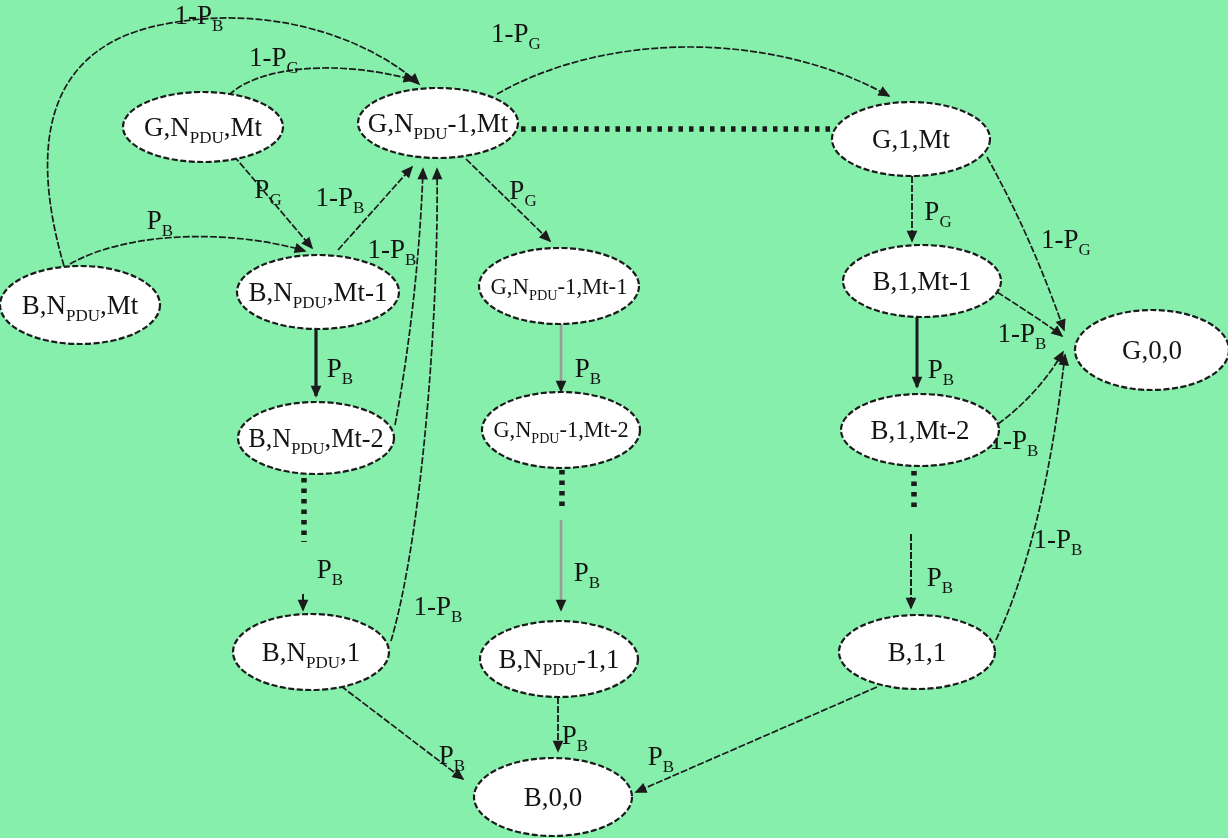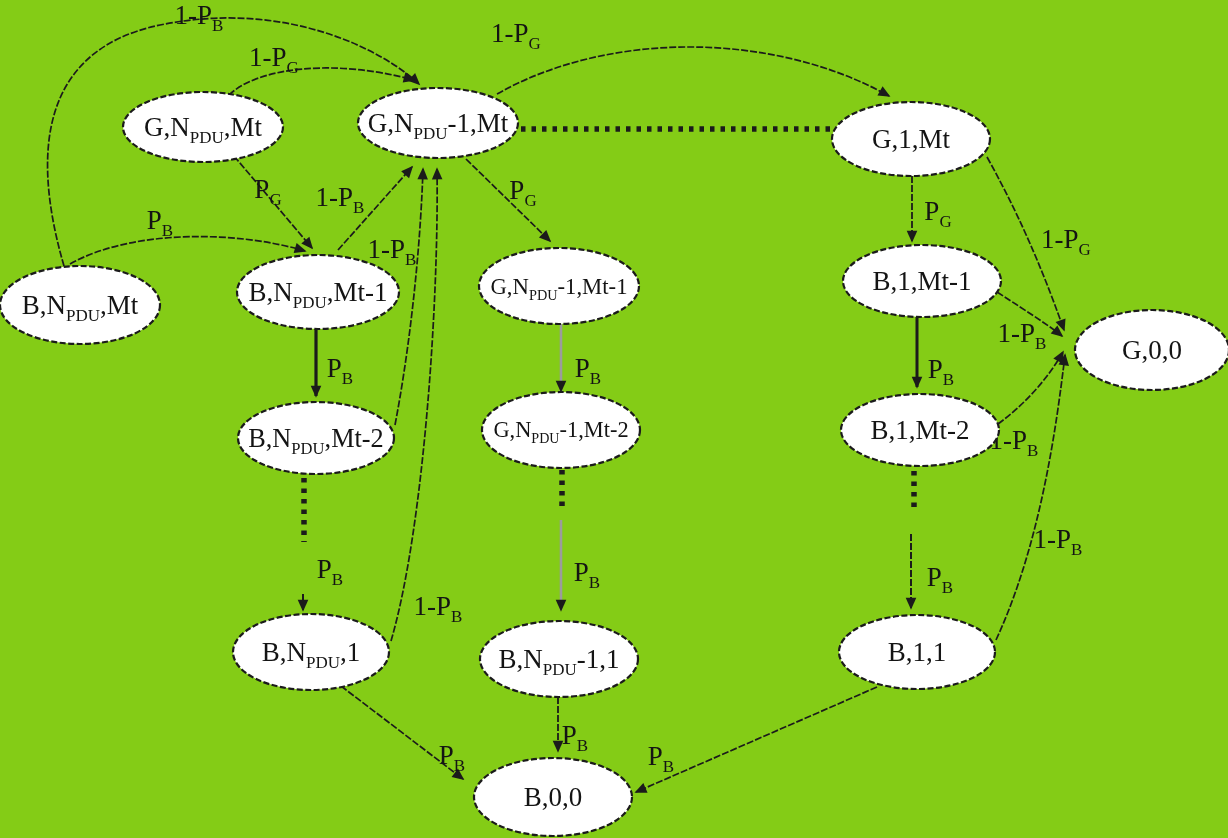--- a/index.html
+++ b/index.html
@@ -4,21 +4,21 @@
 <style>
   html, body {
     margin: 0;
     padding: 0;
     background: #ffffff;
   }
   .stage {
     position: relative;
     width: 1228px;
     height: 838px;
-    background: #84cc16;
+    background: #86efac;
     overflow: hidden;
     text-align: center;
   }
   svg text {
     font-family: "Liberation Serif", "DejaVu Serif", serif;
     fill: #141414;
   }
   svg ellipse {
     fill: #ffffff;
   }

